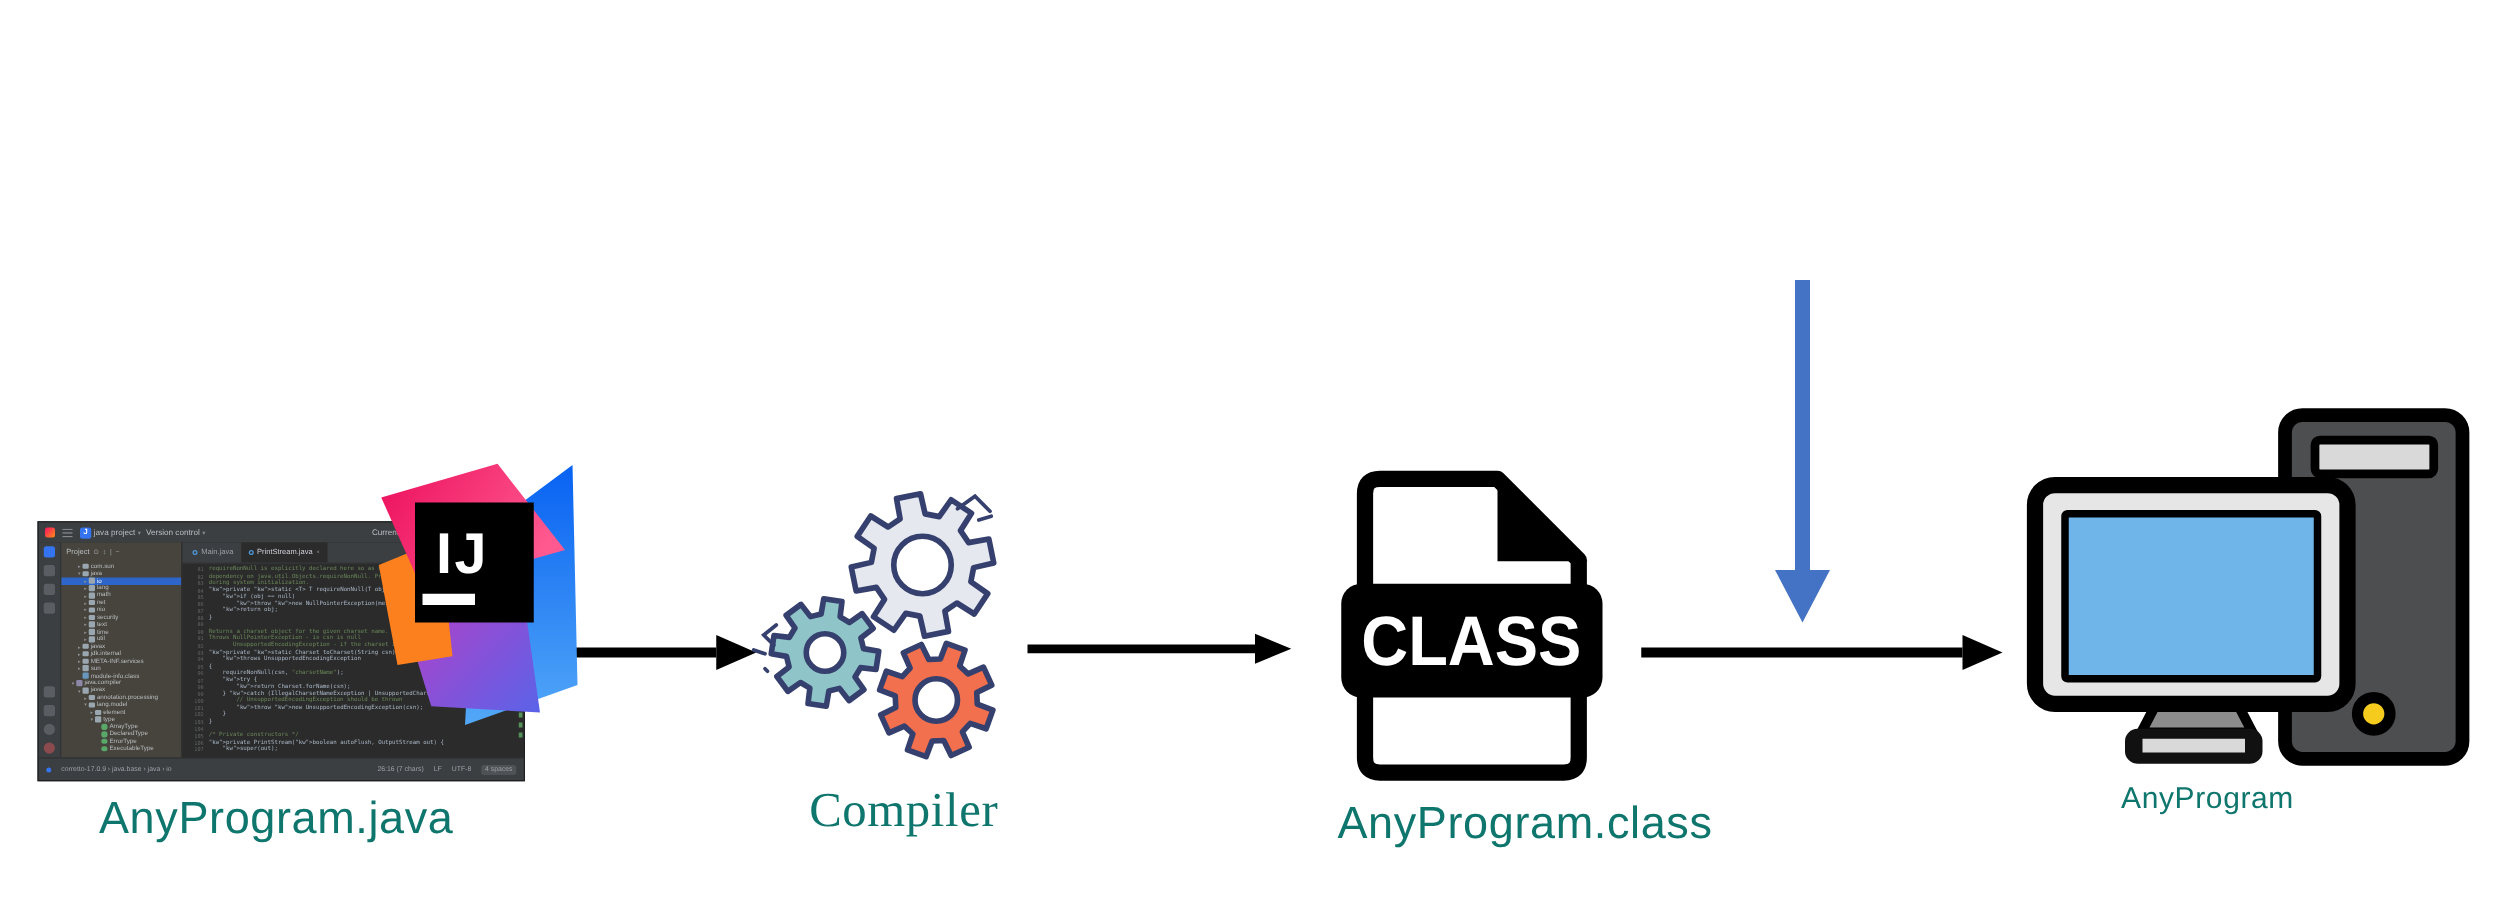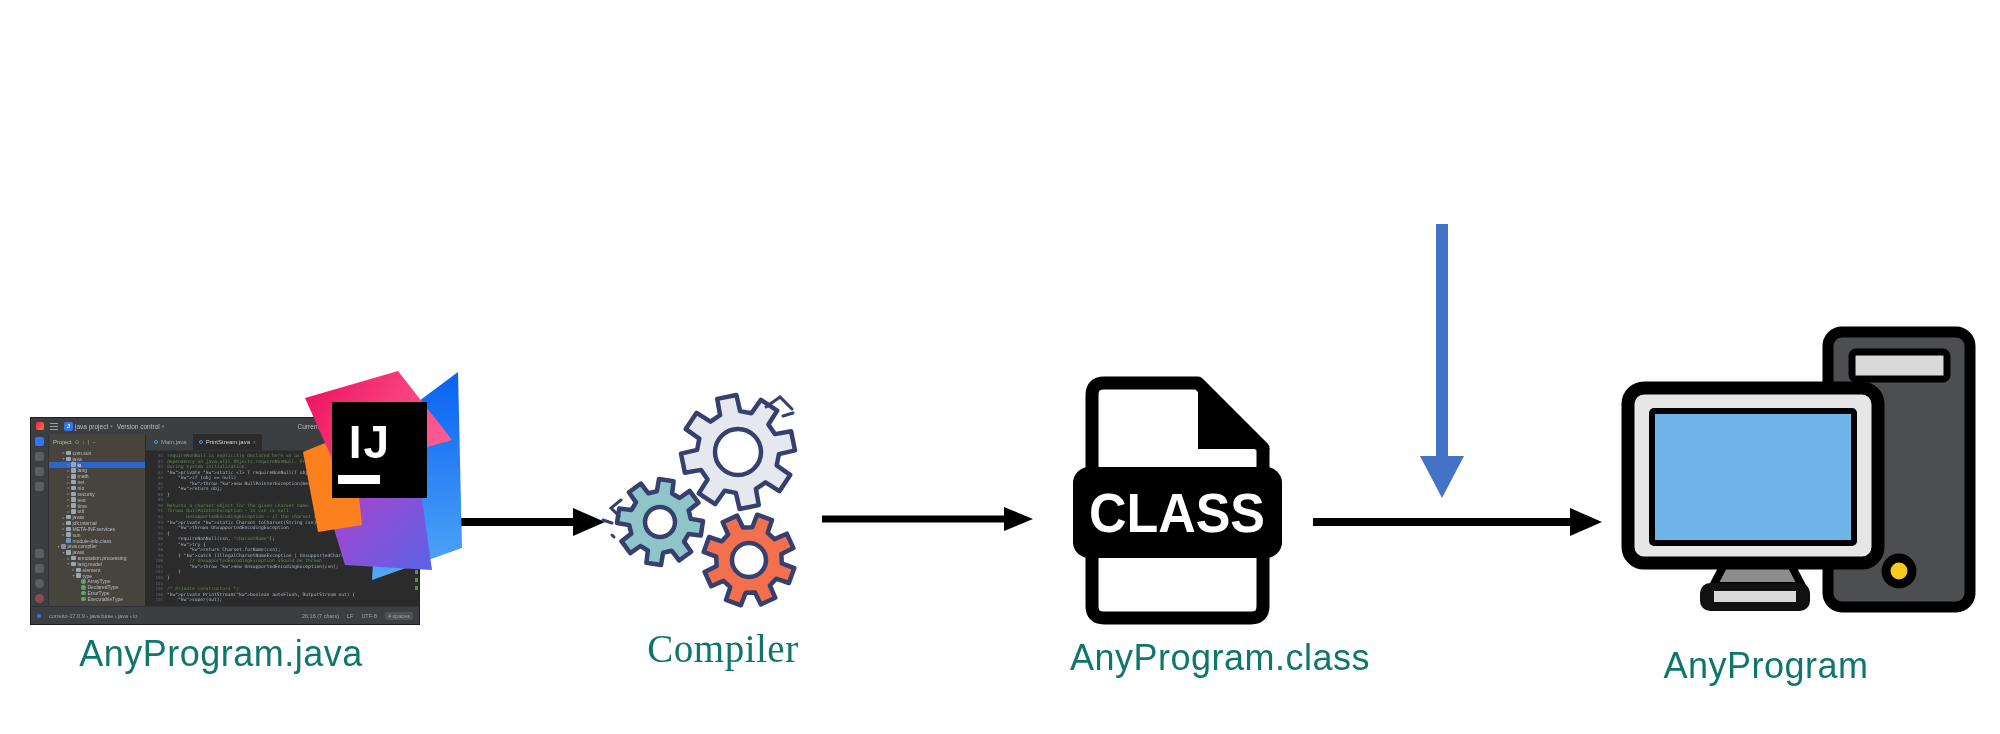--- a/index.html
+++ b/index.html
@@ -395,14 +395,14 @@
     <polygon points="110,243 175,243 187,266 98,266" fill="#8C8C8C" stroke="#000" stroke-width="8"></polygon>
     <rect x="85" y="263" width="110" height="28" rx="10" fill="#111"></rect>
     <rect x="99" y="271" width="82" height="11" fill="#D9D9D9"></rect>
     <rect x="13" y="68" width="250" height="175" rx="16" fill="#E6E6E6" stroke="#000" stroke-width="13"></rect>
     <rect x="37" y="91" width="202" height="132" rx="2" fill="#6FB5E9" stroke="#000" stroke-width="6"></rect>
   </svg>
 
   <div class="dlabel" style="left:221px;top:633px;font-size:36px;">AnyProgram.java</div>
   <div class="dlabel" style="left:723px;top:626px;font-size:39px;font-family:Liberation Serif, serif;">Compiler</div>
   <div class="dlabel" style="left:1192px;top:637px;font-size:36px;margin-left:28px;">AnyProgram.class</div>
-  <div class="dlabel" style="left:1766px;top:625px;font-size:36px;margin-top:20px;">AnyProgram</div>
+  <div class="dlabel" style="left:1766px;top:625px;font-size:24px;">AnyProgram</div>
 </div>
 
 </body></html>

